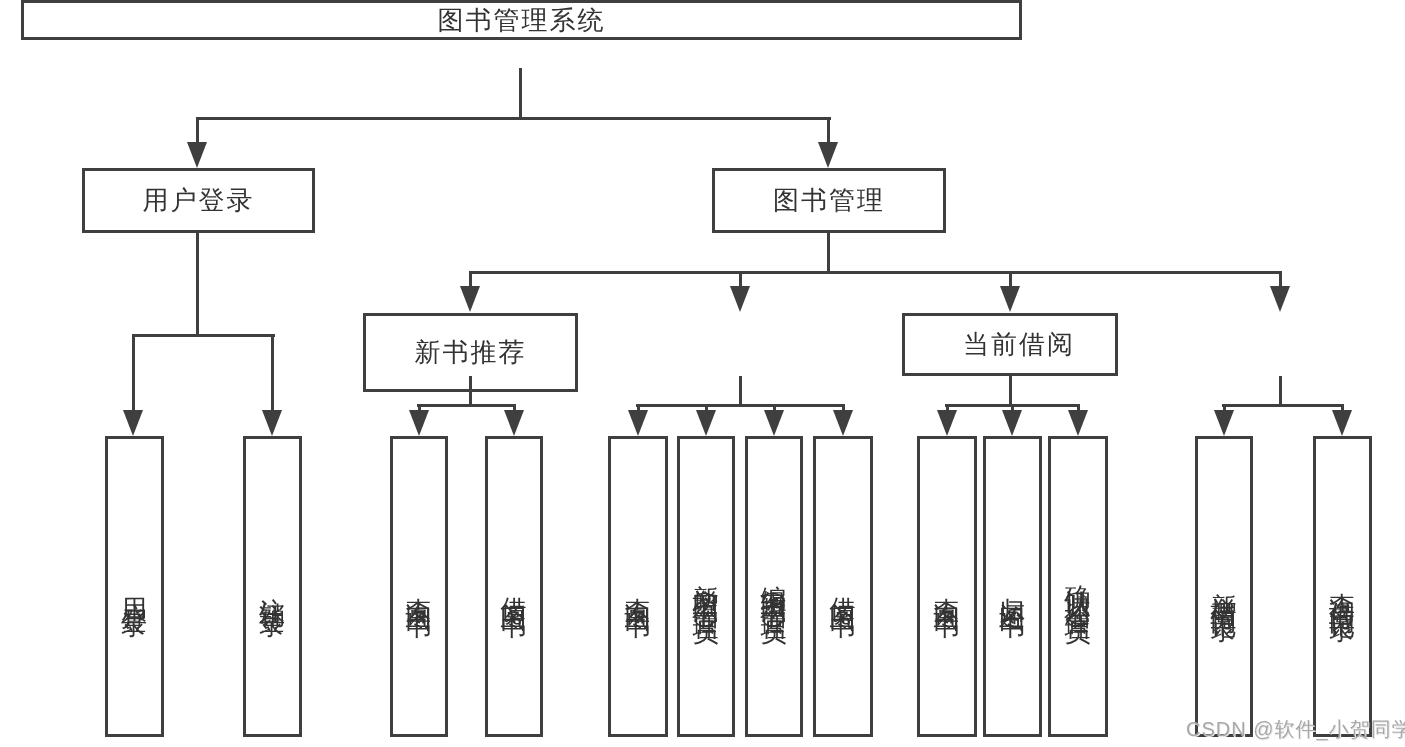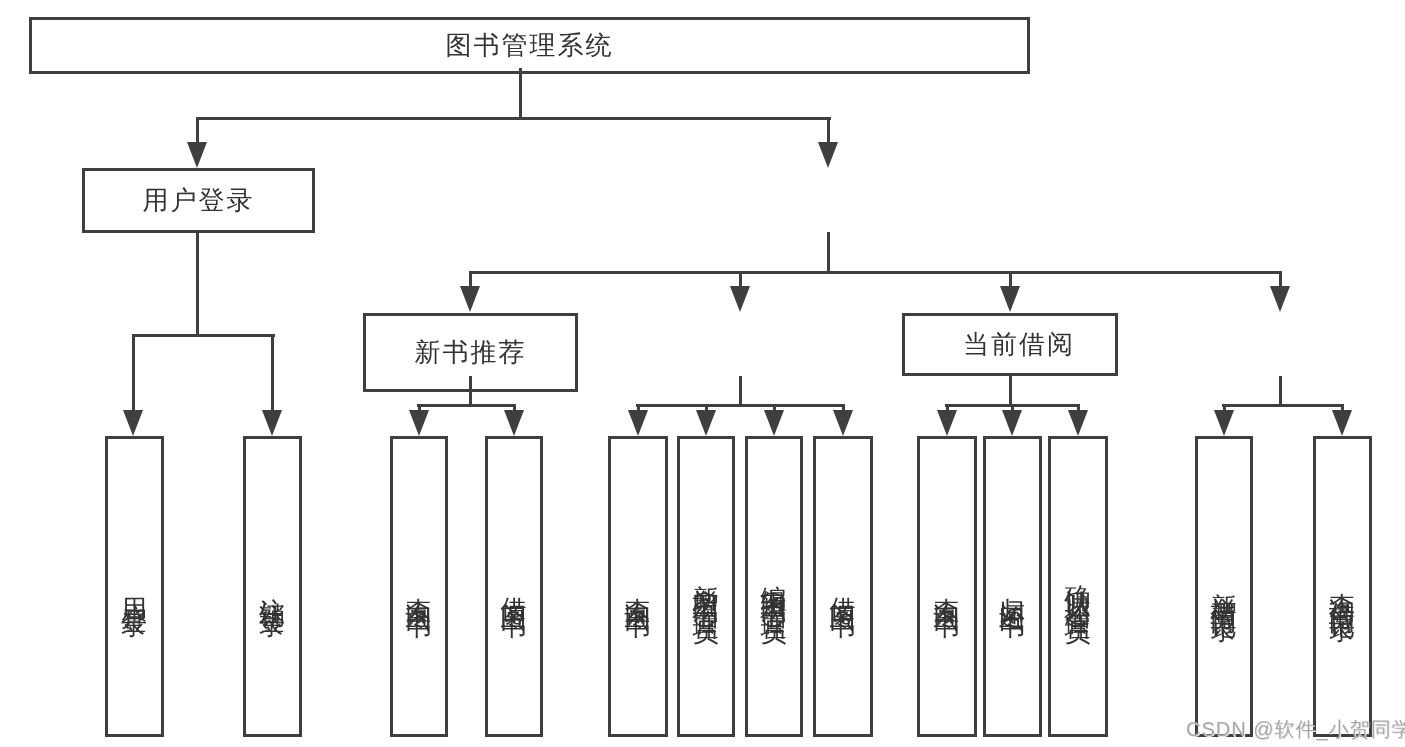--- a/index.html
+++ b/index.html
@@ -58,33 +58,36 @@
     letter-spacing:1px;
     white-space:nowrap;
     text-shadow:1px 1px 0 #e8e8e8;
   }
 </style>
 </head>
 <body>
 
 <div class="stage">
 
-  <div class="box hbox" style="left:21px;top:17px;width:1001px;height:57px;margin-left:8px;">
+  <div class="box hbox" style="left:21px;top:0;width:1001px;height:40px;">
     <span>图书管理系统</span>
   </div>
 
   <div class="vline" style="left:519px;top:68px;width:3px;height:52px;"></div>
   <div class="hline" style="left:196px;top:117px;width:635px;height:3px;"></div>
   <div class="vline" style="left:196px;top:117px;width:3px;height:28px;"></div>
   <div class="arrow" style="left:187px;top:142px;"></div>
   <div class="vline" style="left:827px;top:117px;width:3px;height:28px;"></div>
   <div class="arrow" style="left:818px;top:142px;"></div>
 
   <div class="box hbox" style="left:82px;top:168px;width:233px;height:65px;">
     <span>用户登录</span>
+  </div>
+  <div class="box hbox" style="left:712px;top:168px;width:234px;height:65px;">
+    <span>图书管理</span>
   </div>
 
   <div class="vline" style="left:196px;top:232px;width:3px;height:105px;"></div>
   <div class="hline" style="left:132px;top:334px;width:143px;height:3px;"></div>
   <div class="vline" style="left:132px;top:334px;width:3px;height:78px;"></div>
   <div class="arrow" style="left:123px;top:410px;"></div>
   <div class="vline" style="left:271px;top:334px;width:3px;height:78px;"></div>
   <div class="arrow" style="left:262px;top:410px;"></div>
 
   <div class="vline" style="left:827px;top:232px;width:3px;height:42px;"></div>

